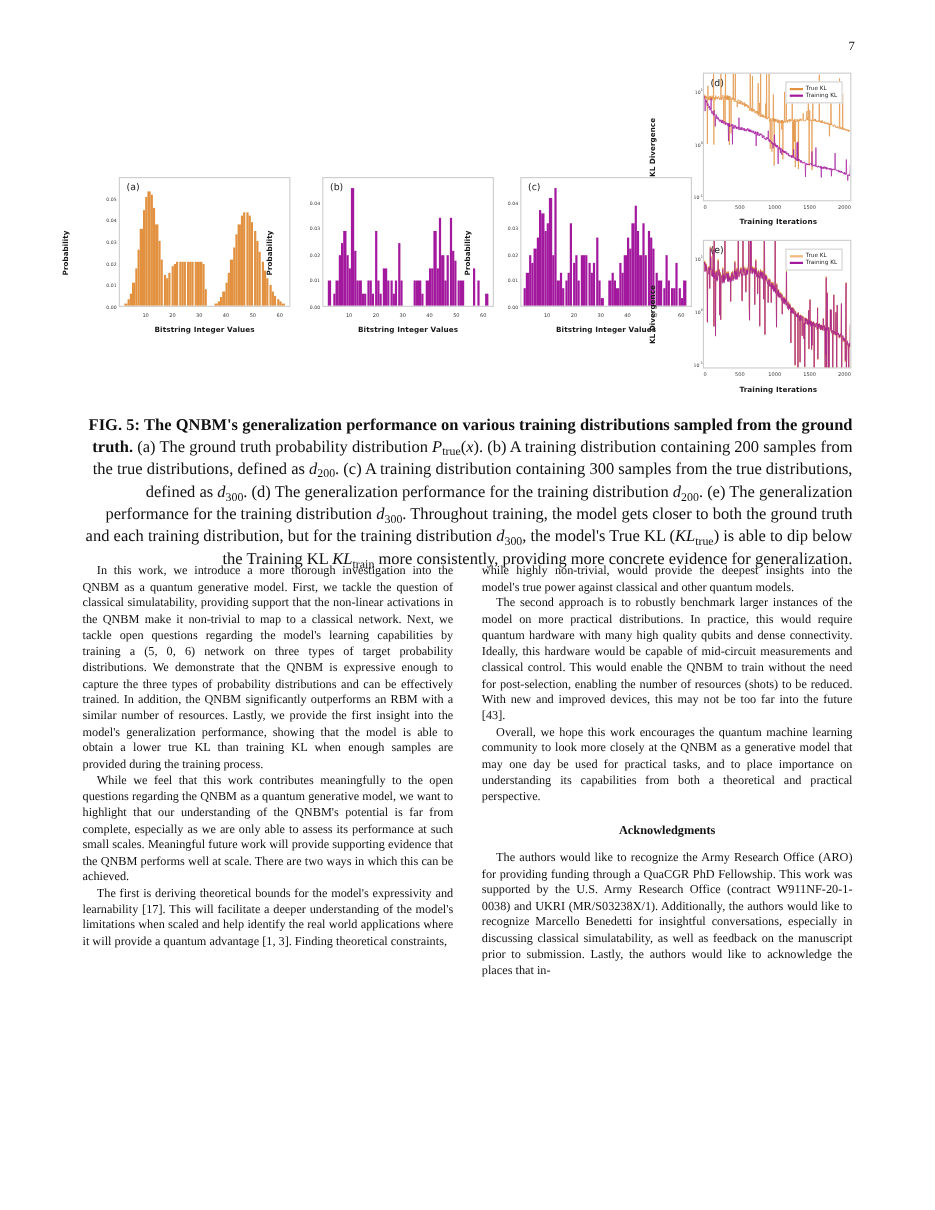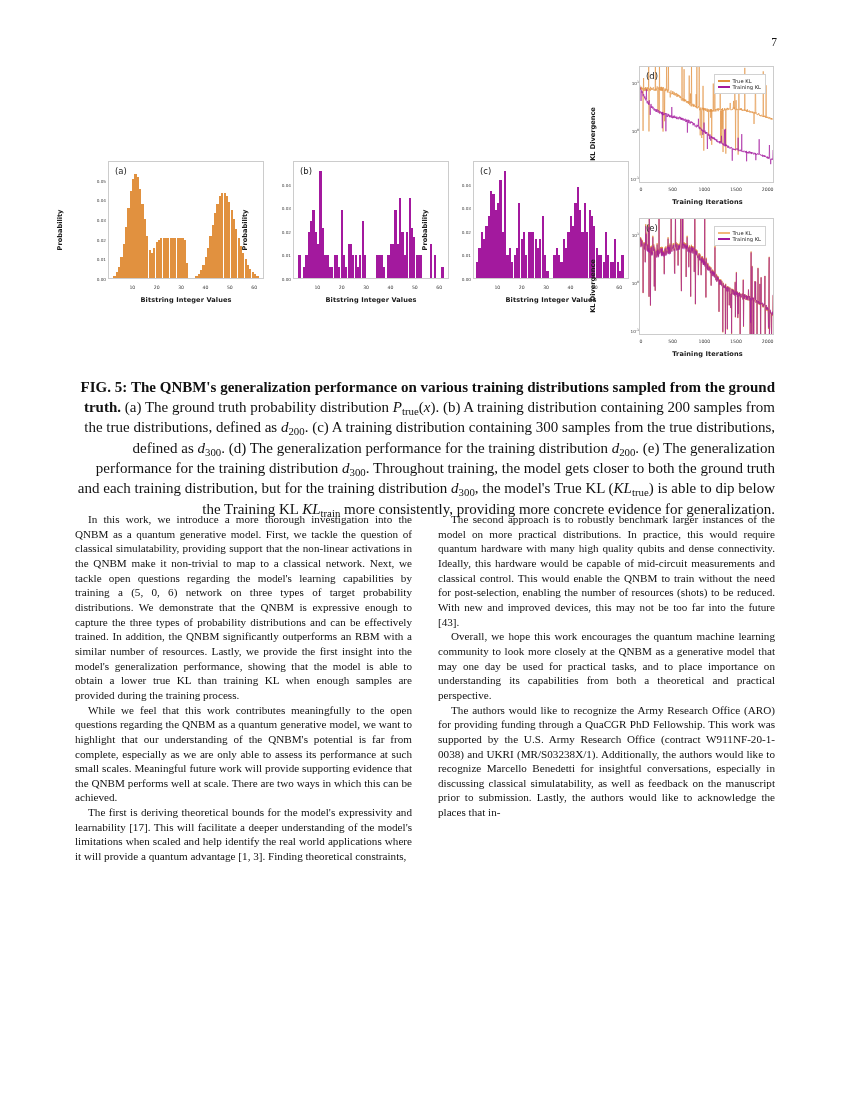--- a/index.html
+++ b/index.html
@@ -575,19 +575,21 @@
 
   <div class="columns">
 
     <div class="col col-left">
       <p class="body">In this work, we introduce a more thorough investigation into the QNBM as a quantum generative model. First, we tackle the question of classical simulatability, providing support that the non-linear activations in the QNBM make it non-trivial to map to a classical network. Next, we tackle open questions regarding the model's learning capabilities by training a (5, 0, 6) network on three types of target probability distributions. We demonstrate that the QNBM is expressive enough to capture the three types of probability distributions and can be effectively trained. In addition, the QNBM significantly outperforms an RBM with a similar number of resources. Lastly, we provide the first insight into the model's generalization performance, showing that the model is able to obtain a lower true KL than training KL when enough samples are provided during the training process.</p>
       <p class="body">While we feel that this work contributes meaningfully to the open questions regarding the QNBM as a quantum generative model, we want to highlight that our understanding of the QNBM's potential is far from complete, especially as we are only able to assess its performance at such small scales. Meaningful future work will provide supporting evidence that the QNBM performs well at scale. There are two ways in which this can be achieved.</p>
       <p class="body">The first is deriving theoretical bounds for the model's expressivity and learnability [17]. This will facilitate a deeper understanding of the model's limitations when scaled and help identify the real world applications where it will provide a quantum advantage [1, 3]. Finding theoretical constraints,</p>
     </div>
 
     <div class="col col-right">
+      <p class="body cont">while highly non-trivial, would provide the deepest insights into the model's true power against classical and other quantum models.</p>
       <p class="body">The second approach is to robustly benchmark larger instances of the model on more practical distributions. In practice, this would require quantum hardware with many high quality qubits and dense connectivity. Ideally, this hardware would be capable of mid-circuit measurements and classical control. This would enable the QNBM to train without the need for post-selection, enabling the number of resources (shots) to be reduced. With new and improved devices, this may not be too far into the future [43].</p>
       <p class="body">Overall, we hope this work encourages the quantum machine learning community to look more closely at the QNBM as a generative model that may one day be used for practical tasks, and to place importance on understanding its capabilities from both a theoretical and practical perspective.</p>
+      <div class="ack-head">Acknowledgments</div>
       <p class="body">The authors would like to recognize the Army Research Office (ARO) for providing funding through a QuaCGR PhD Fellowship. This work was supported by the U.S. Army Research Office (contract W911NF-20-1-0038) and UKRI (MR/S03238X/1). Additionally, the authors would like to recognize Marcello Benedetti for insightful conversations, especially in discussing classical simulatability, as well as feedback on the manuscript prior to submission. Lastly, the authors would like to acknowledge the places that in-</p>
     </div>
   </div>
 
 </div>
 
 </body></html>

